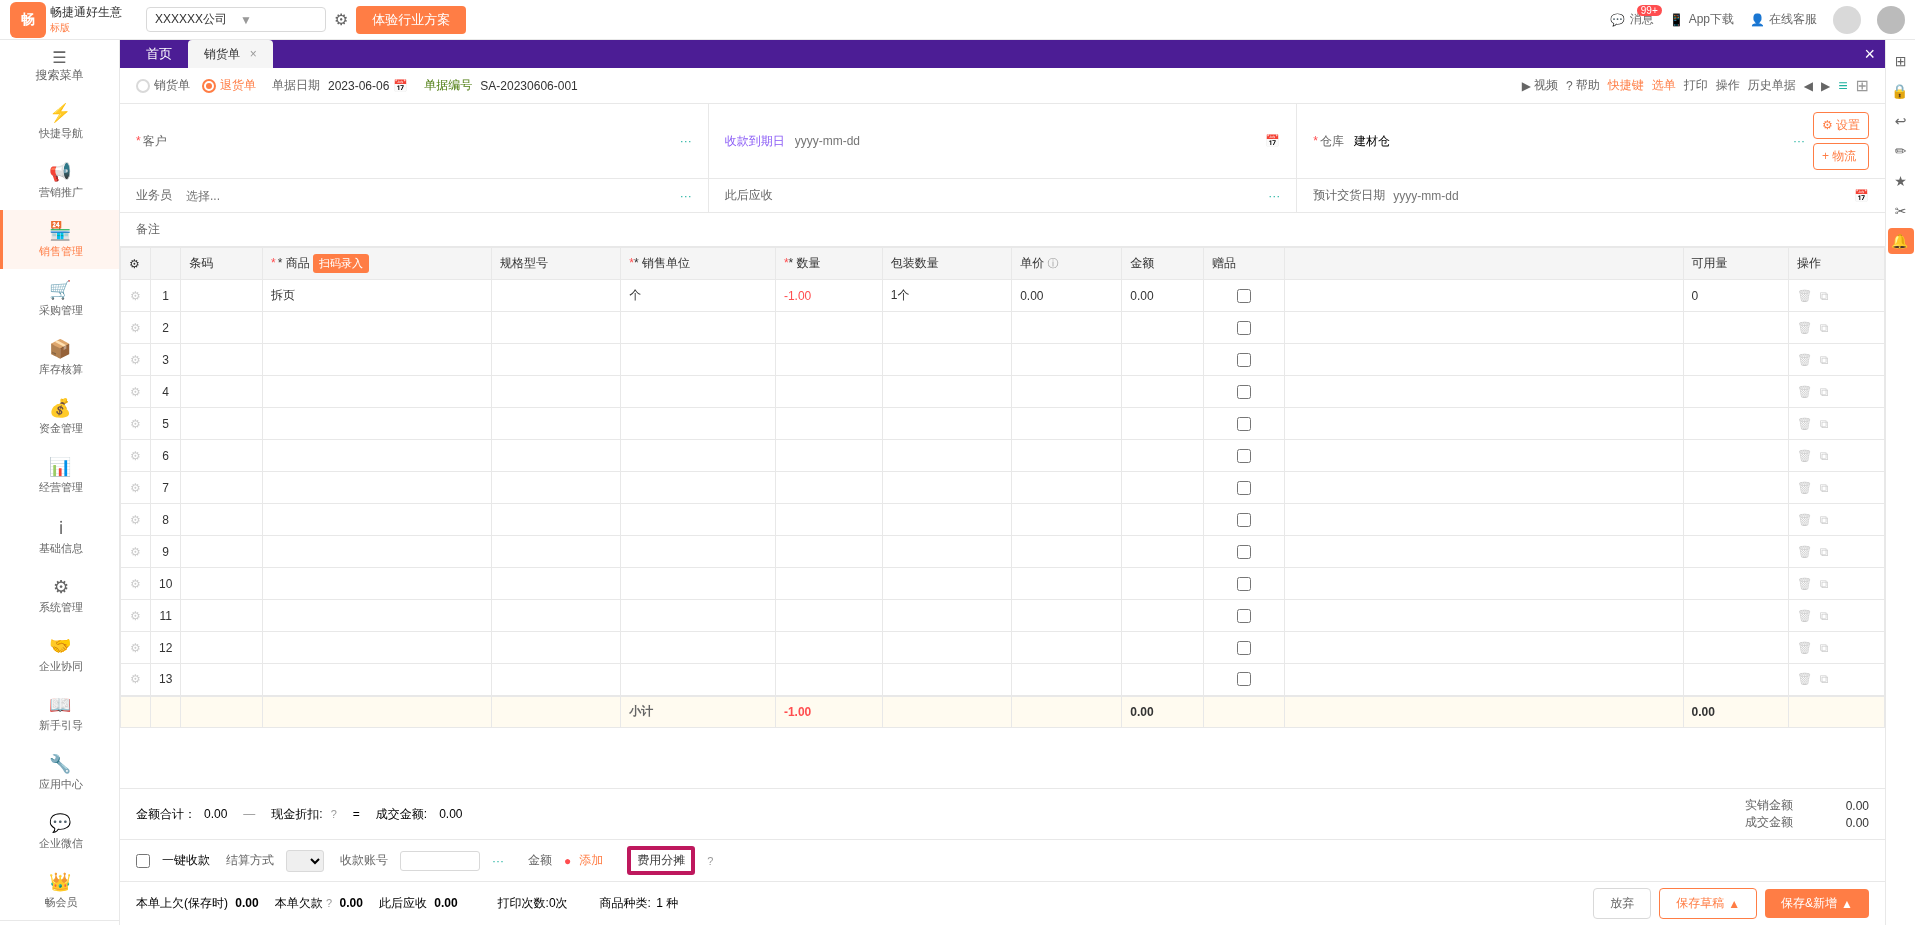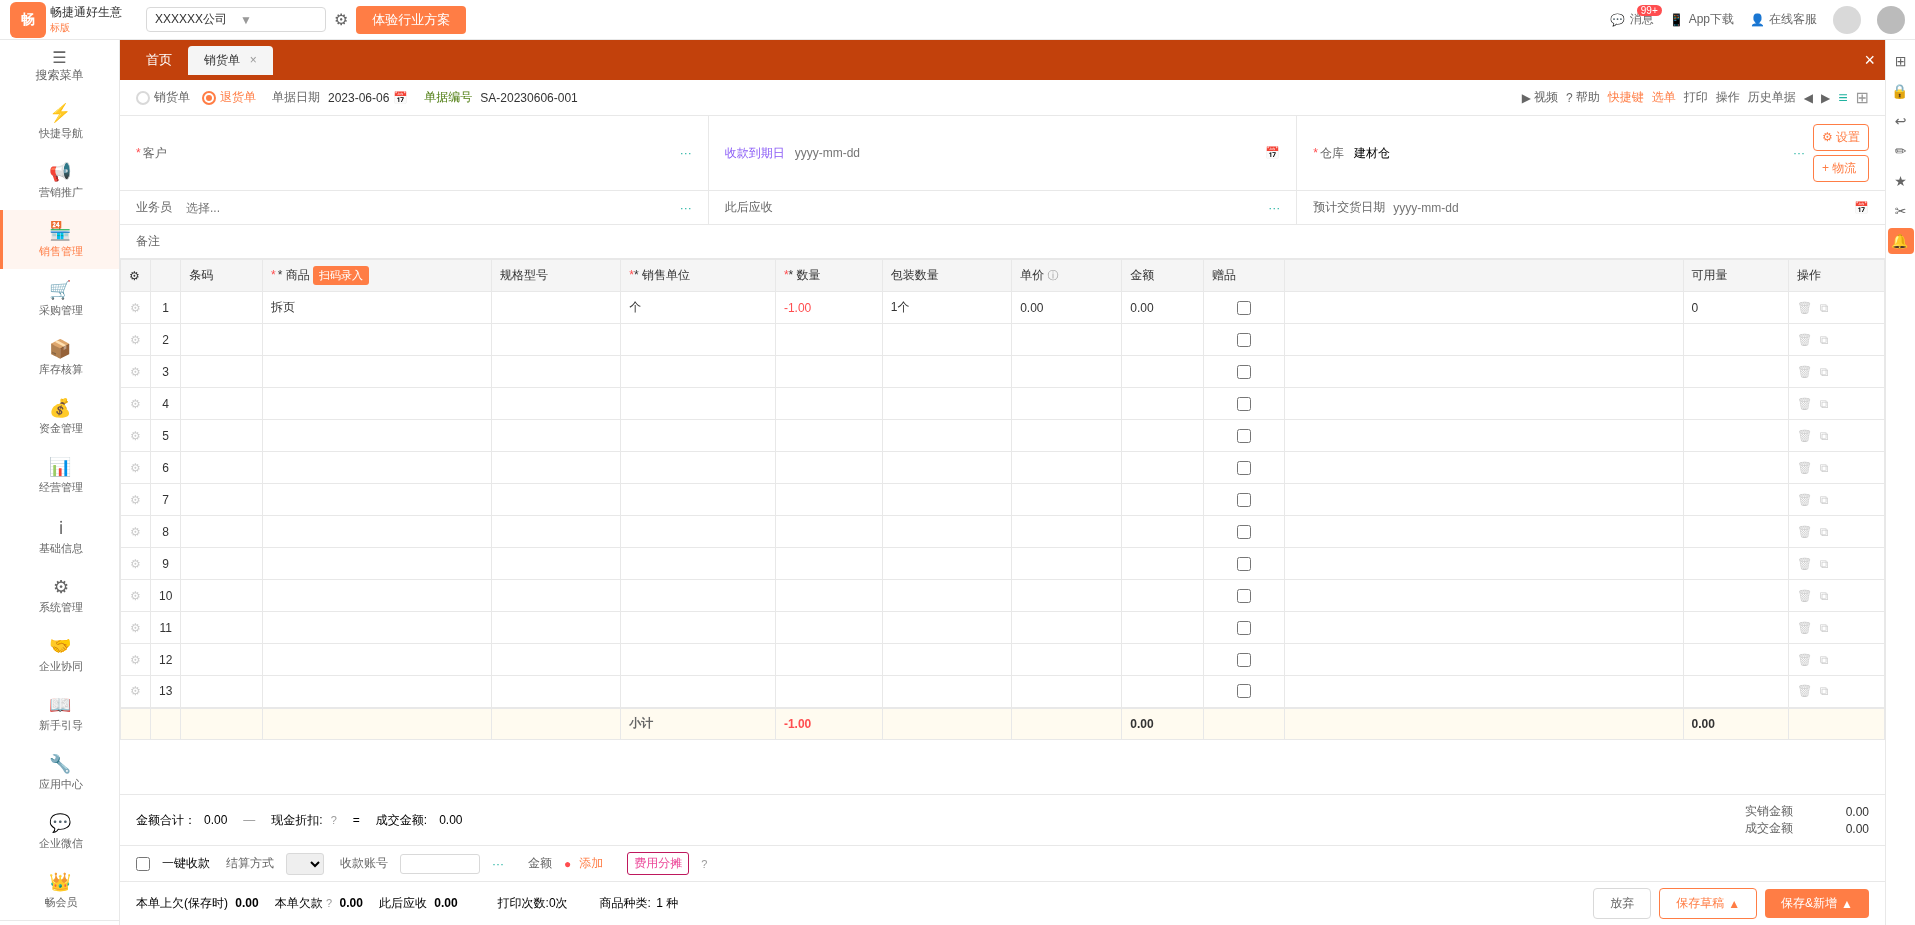--- a/index.html
+++ b/index.html
@@ -30,21 +30,21 @@
     .sidebar-item .icon { font-size: 18px; margin-bottom: 2px; }
     .sidebar-item .label { font-size: 11px; }
     .sidebar-search { display: flex; flex-direction: column; align-items: center; padding: 8px 0; cursor: pointer; color: #666; }
     .sidebar-search .icon { font-size: 16px; }
     .sidebar-bottom { margin-top: auto; display: flex; align-items: center; justify-content: space-around; padding: 8px; border-top: 1px solid #e8e8e8; }
 
     
     .content-area { flex: 1; display: flex; flex-direction: column; overflow: hidden; }
 
     
-    .tab-bar { height: 40px; background: #c2410c; display: flex; align-items: center; padding: 0 10px; flex-shrink: 0; }
+    .tab-bar { height: 28px; background: #4c1d95; display: flex; align-items: center; padding: 0 10px; flex-shrink: 0; }
     .tab-item { padding: 6px 16px; color: white; cursor: pointer; border-radius: 4px 4px 0 0; font-size: 13px; }
     .tab-item.active { background: #f5f5f5; color: #333; }
     .tab-close { margin-left: 6px; color: #999; font-size: 12px; }
     .tab-close-btn { margin-left: auto; color: white; font-size: 18px; cursor: pointer; }
 
     
     .form-area { background: #fff; padding: 0; flex-shrink: 0; }
     .form-header { display: flex; align-items: center; padding: 8px 16px; border-bottom: 1px solid #e8e8e8; gap: 16px; }
     .radio-group { display: flex; gap: 12px; align-items: center; }
     .radio-label { display: flex; align-items: center; gap: 4px; cursor: pointer; color: #666; }
@@ -75,21 +75,21 @@
     .footer-bottom { padding: 6px 16px; background: #fff; border-top: 1px solid #e8e8e8; display: flex; align-items: center; flex-shrink: 0; }
     .footer-bottom-left { display: flex; gap: 16px; align-items: center; flex: 1; }
     .footer-bottom-right { display: flex; gap: 8px; align-items: center; }
     .discard-btn { border: 1px solid #d9d9d9; background: #fff; color: #666; border-radius: 4px; padding: 6px 16px; cursor: pointer; }
     .save-draft-btn { border: 1px solid #ff7d45; background: #fff; color: #ff7d45; border-radius: 4px; padding: 6px 16px; cursor: pointer; display: flex; align-items: center; gap: 4px; }
     .save-new-btn { background: #ff7d45; color: white; border: none; border-radius: 4px; padding: 6px 16px; cursor: pointer; display: flex; align-items: center; gap: 4px; }
     .amount-summary { margin-left: auto; text-align: right; }
     .amount-row { display: flex; justify-content: flex-end; gap: 16px; align-items: center; }
     .amount-label { color: #666; }
     .amount-value { color: #333; min-width: 60px; text-align: right; }
-    .fee-tag { background: #fff; border: 1px solid #be185d; color: #ec4899; border-radius: 3px; padding: 2px 6px; cursor: pointer; }
+    .fee-tag { background: #fff; border: 4px solid #be185d; color: #404040; border-radius: 3px; padding: 2px 6px; cursor: pointer; }
     .add-btn { color: #ff7d45; cursor: pointer; display: flex; align-items: center; gap: 2px; }
     .checkbox-cell { display: flex; align-items: center; justify-content: center; }
     input[type="checkbox"] { width: 14px; height: 14px; }
 
     
     .right-panel { width: 30px; background: #fff; border-left: 1px solid #e8e8e8; display: flex; flex-direction: column; align-items: center; padding: 8px 0; gap: 4px; flex-shrink: 0; }
     .r-btn { width: 26px; height: 26px; display: flex; align-items: center; justify-content: center; cursor: pointer; color: #666; font-size: 14px; border-radius: 4px; }
     .r-btn.orange { background: #ff7d45; color: white; }
 
     .th-settings { width: 30px; text-align: center; }

